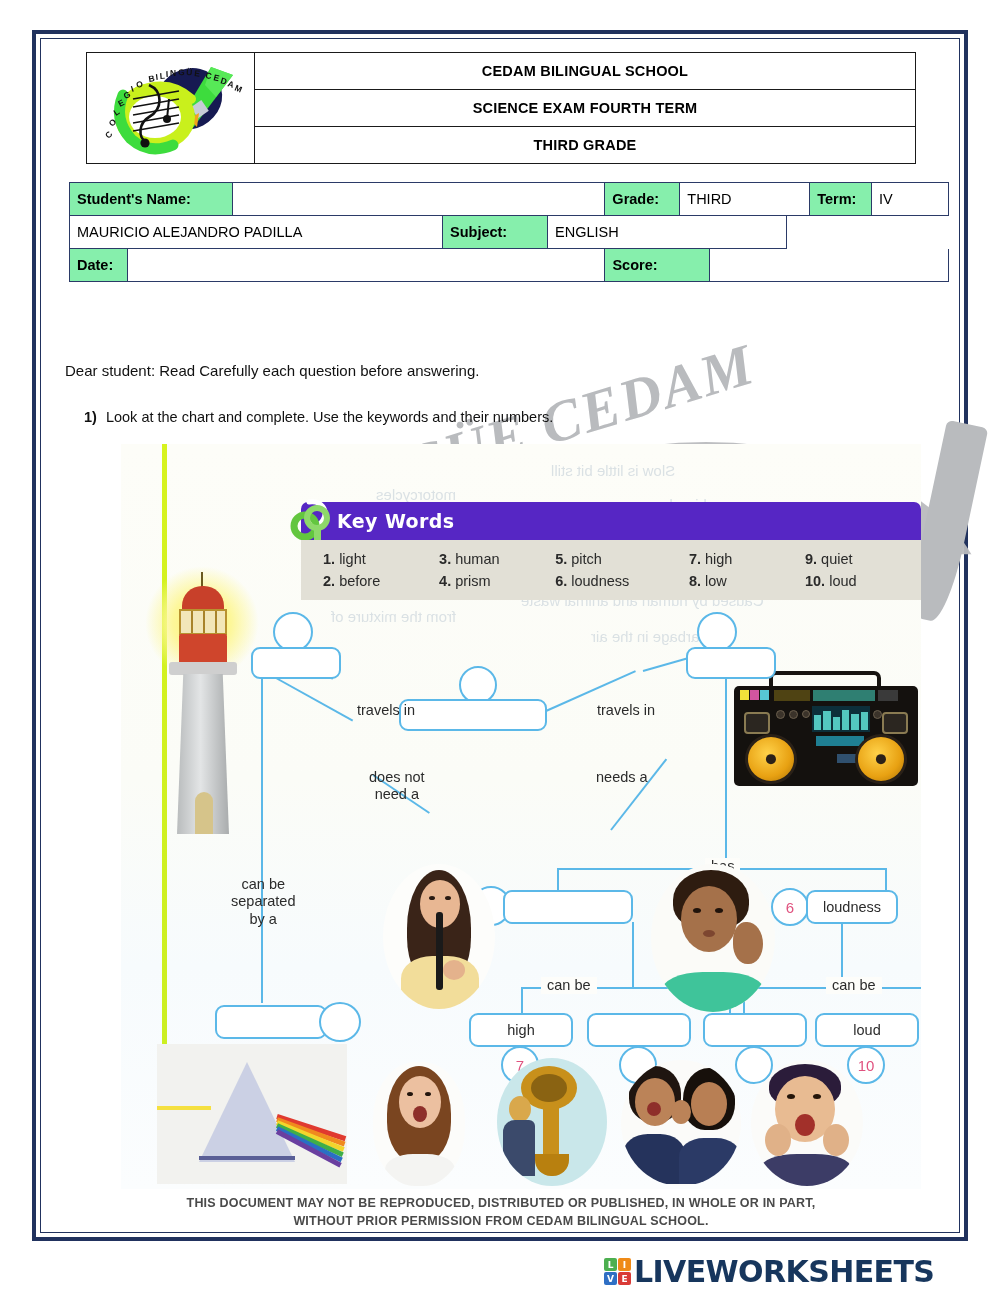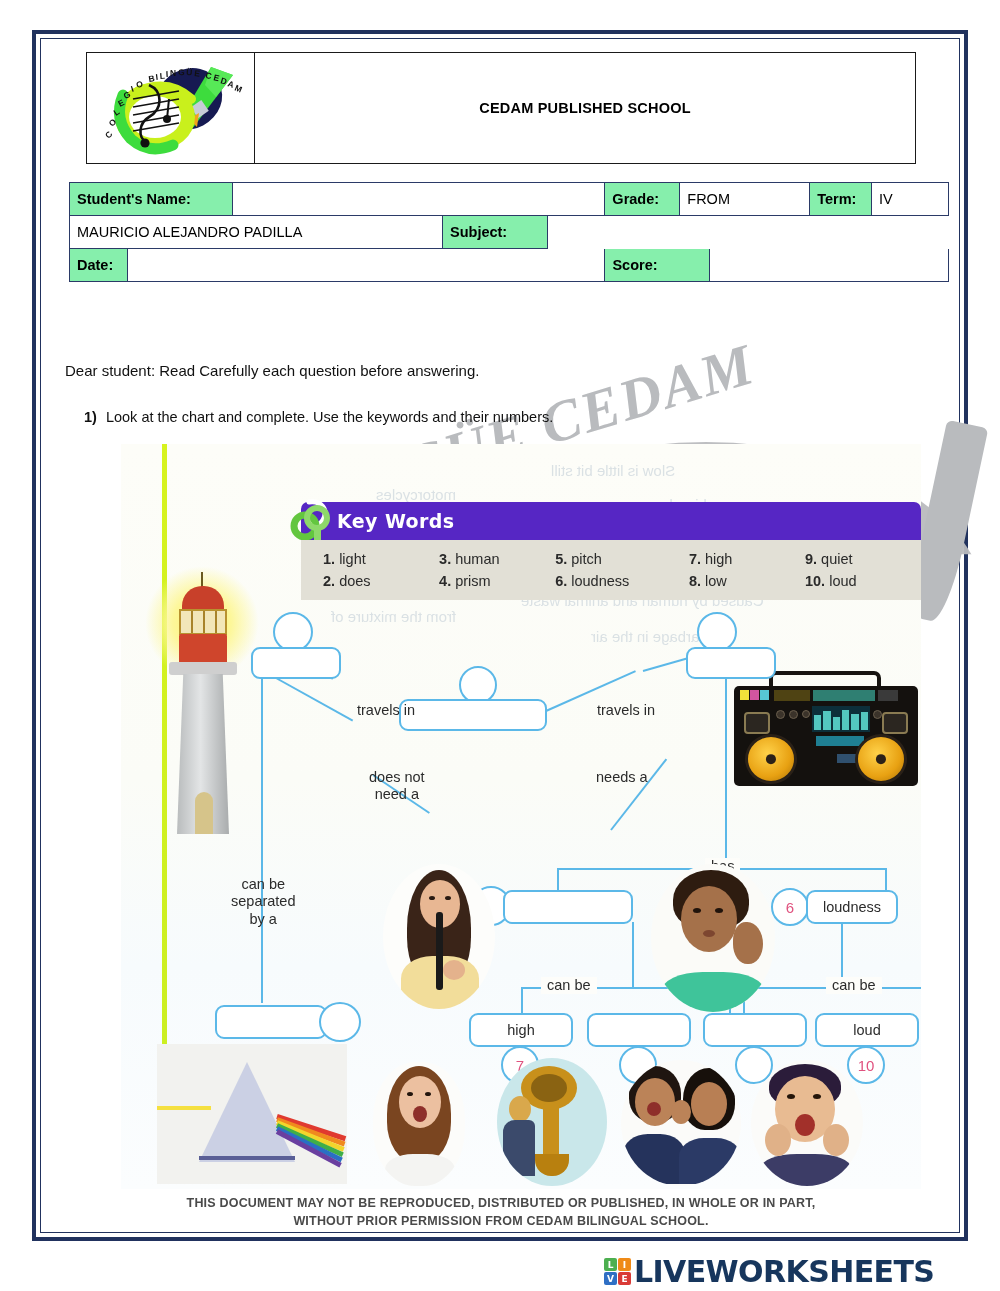--- a/index.html
+++ b/index.html
@@ -256,36 +256,39 @@
               <text fill="#111" stroke="none" transform="rotate(11 112 23)" x="112" y="23">C</text>
               <text fill="#111" stroke="none" transform="rotate(14 120 25)" x="120" y="25">E</text>
               <text fill="#111" stroke="none" transform="rotate(17 127 28)" x="127" y="28">D</text>
               <text fill="#111" stroke="none" transform="rotate(20 134 31)" x="134" y="31">A</text>
               <text fill="#111" stroke="none" transform="rotate(23 141 35)" x="141" y="35">M</text>
             </g>
           </svg>
         </div>
       </div>
       <div class="hdr-rows">
-        <div class="hdr-row">CEDAM PUBLISHED SCHOOL</div>
+        <div class="hdr-row">CEDAM BILINGUAL SCHOOL</div>
+        <div class="hdr-row">SCIENCE EXAM FOURTH TERM</div>
+        <div class="hdr-row">THIRD GRADE</div>
       </div>
     </div>
 
     <div class="info">
       <div class="irow">
         <div class="icell lbl" style="width:163px">Student's Name:</div>
         <div class="icell val" style="width:373px"></div>
         <div class="icell lbl" style="width:75px">Grade:</div>
-        <div class="icell val" style="width:130px">FROM</div>
+        <div class="icell val" style="width:130px">THIRD</div>
         <div class="icell lbl" style="width:62px">Term:</div>
         <div class="icell val" style="width:77px">IV</div>
       </div>
       <div class="irow">
         <div class="icell val" style="width:373px">MAURICIO ALEJANDRO PADILLA</div>
         <div class="icell lbl" style="width:105px">Subject:</div>
+        <div class="icell val" style="width:239px">ENGLISH</div>
       </div>
       <div class="irow">
         <div class="icell lbl" style="width:58px">Date:</div>
         <div class="icell val" style="width:478px"></div>
         <div class="icell lbl" style="width:105px">Score:</div>
         <div class="icell val" style="width:239px"></div>
       </div>
     </div>
 
     <div class="dear"><b>Dear student:</b><span> Read Carefully each question before answering.</span></div>
@@ -313,21 +316,21 @@
           <circle cx="16" cy="30" r="11" fill="none" stroke="#63c63f" stroke-width="7"></circle>
           <rect x="12" y="40" width="8" height="48" rx="3" fill="#63c63f"></rect>
           <rect x="20" y="52" width="9" height="6" rx="2" fill="#63c63f"></rect>
           <rect x="20" y="64" width="9" height="6" rx="2" fill="#63c63f"></rect>
           <circle cx="28" cy="22" r="10" fill="none" stroke="#8ed96a" stroke-width="6"></circle>
           <rect x="25" y="30" width="7" height="36" rx="3" fill="#8ed96a"></rect>
         </svg>
         <div class="kw-body">
           <div class="kw-col">
             <div class="kw-item"><b>1.</b> <span>light</span></div>
-            <div class="kw-item"><b>2.</b> <span>does</span></div>
+            <div class="kw-item"><b>2.</b> <span>before</span></div>
           </div>
           <div class="kw-col">
             <div class="kw-item"><b>3.</b> <span>human</span></div>
             <div class="kw-item"><b>4.</b> <span>prism</span></div>
           </div>
           <div class="kw-col" style="width:136px">
             <div class="kw-item"><b>5.</b> <span>pitch</span></div>
             <div class="kw-item"><b>6.</b> <span>loudness</span></div>
           </div>
           <div class="kw-col">

